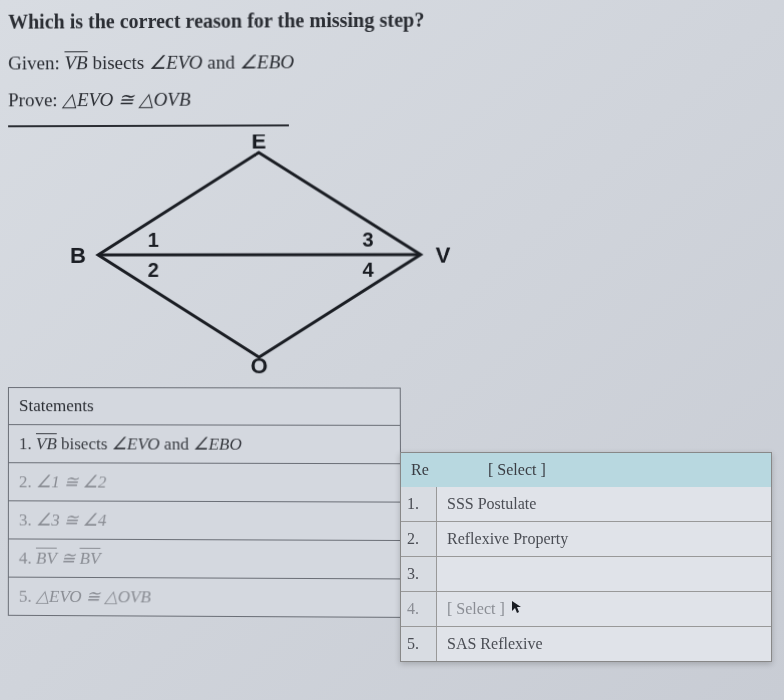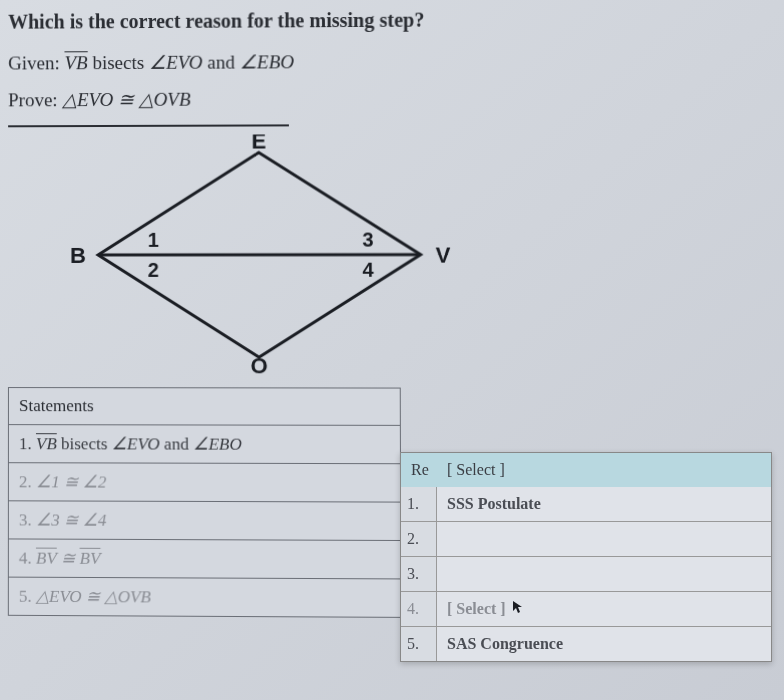--- a/index.html
+++ b/index.html
@@ -91,28 +91,28 @@
       color: #4a4d54;
       border-right: 1px solid #999;
       text-align: left;
       background: #d8dce2;
     }
     .dd-text {
       flex: 1;
       padding: 8px 10px;
       font-size: 16px;
       color: #4a4d54;
-      font-weight: bold;
     }
     .dropdown-header {
       background: #b8d8e0;
       padding: 8px 10px;
       font-size: 16px;
       color: #3a3d43;
       display: flex;
+      gap: 41px;
     }
     .dropdown-header .dd-pre {
       width: 36px;
     }
     .dd-faded {
       color: #8a8d94;
     }
     .cursor-icon {
       display: inline-block;
       margin-left: 2px;
@@ -206,32 +206,33 @@
   <div class="dropdown-header">
     <span class="dd-pre">Re</span>
     <span>[ Select ]</span>
   </div>
   <div class="dropdown-row">
     <div class="dd-num">1.</div>
     <div class="dd-text">SSS Postulate</div>
   </div>
   <div class="dropdown-row">
     <div class="dd-num">2.</div>
+    <div class="dd-text">Reflexive Property</div>
   </div>
   <div class="dropdown-row">
     <div class="dd-num">3.</div>
   </div>
   <div class="dropdown-row">
     <div class="dd-num dd-faded">4.</div>
     <div class="dd-text dd-faded">
       <span>[ Select ]</span>
       <span class="cursor-icon">
         <svg width="12" height="14" viewBox="0 0 12 14">
             <path d="M1,1 L1,11 L4,8 L6,13 L8,12 L6,7 L10,7 Z" fill="#1a1d23"></path>
           </svg>
       </span>
     </div>
   </div>
   <div class="dropdown-row">
     <div class="dd-num">5.</div>
-    <div class="dd-text">SAS Congruence</div>
+    <div class="dd-text">SAS Reflexive</div>
   </div>
 </div>
 
 </body></html>

